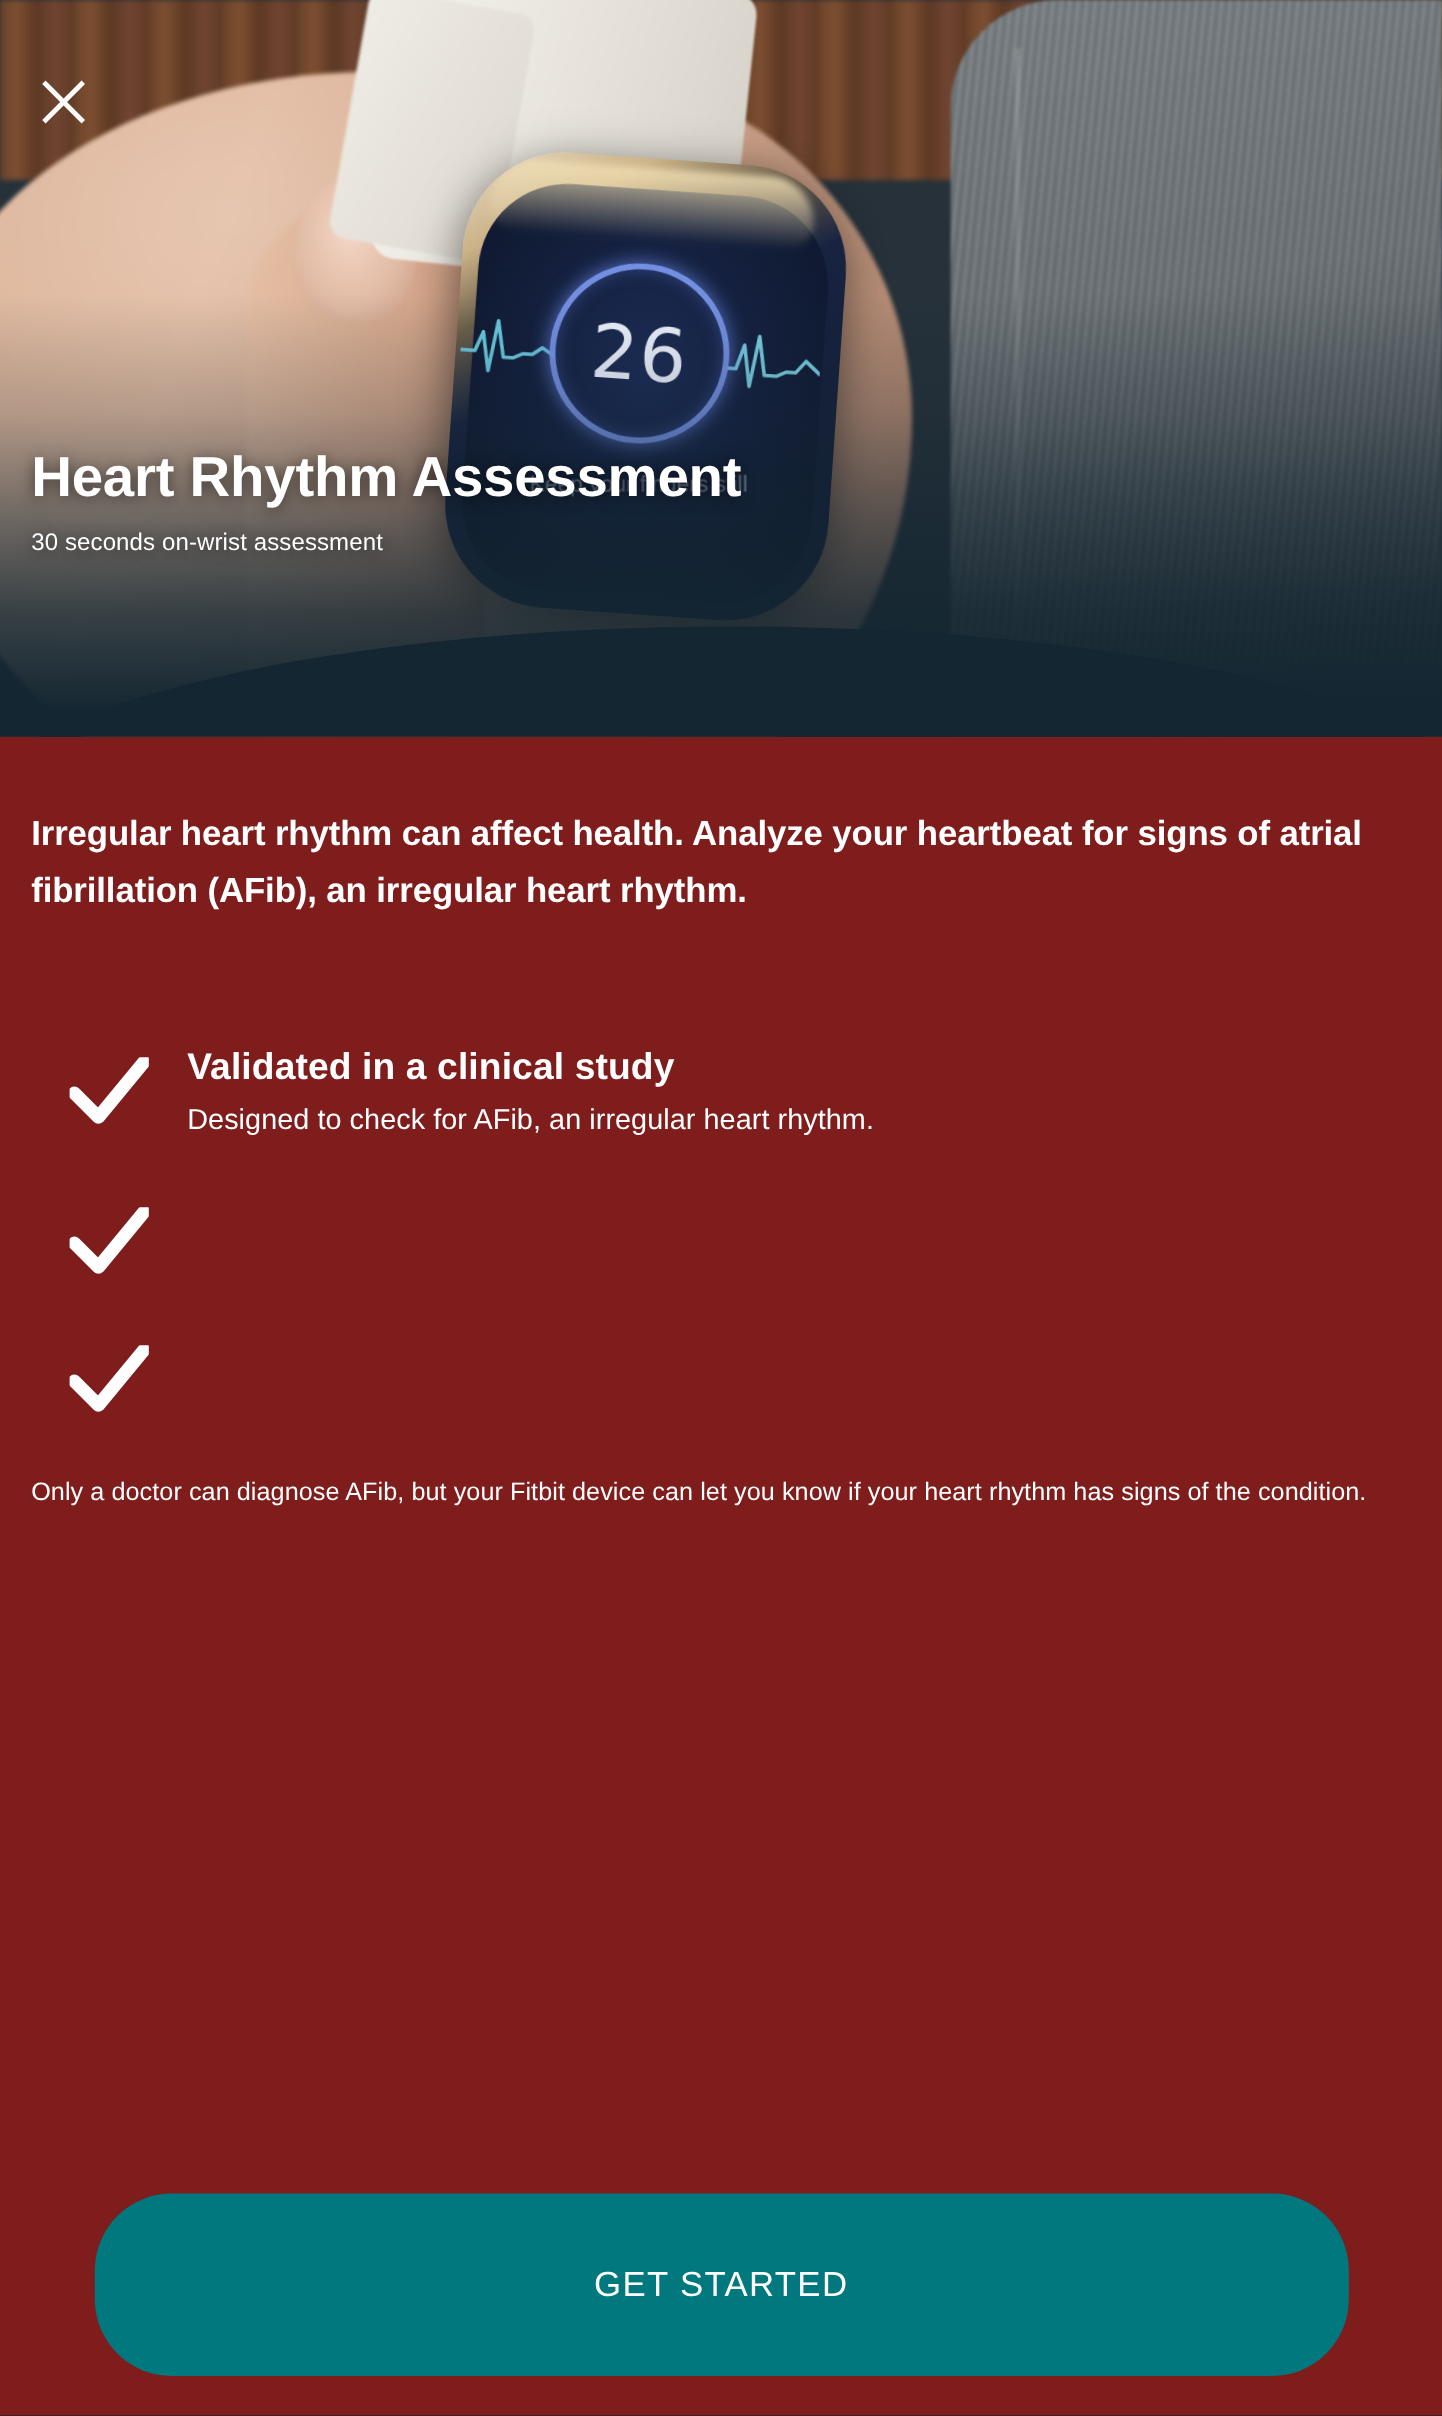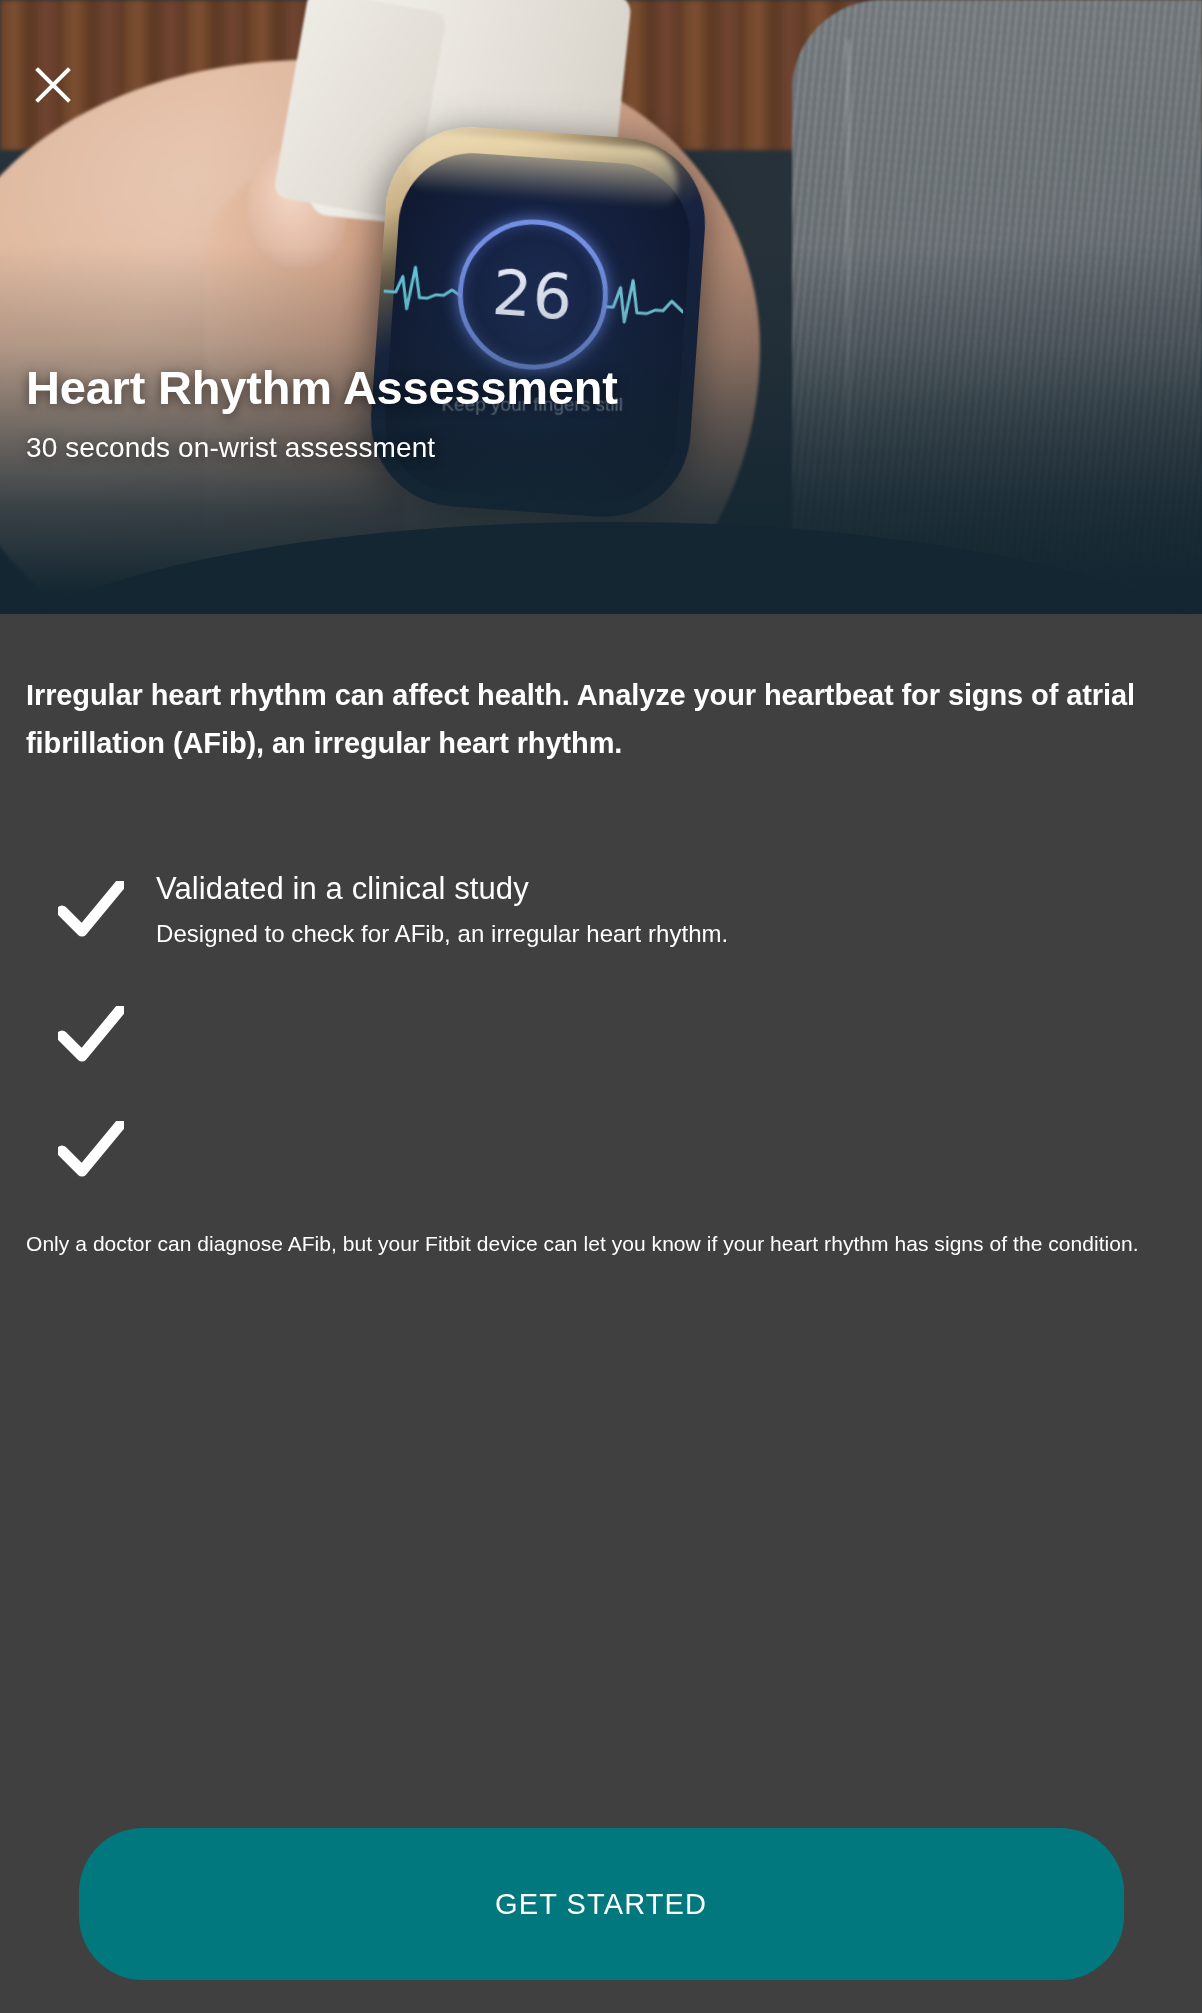--- a/index.html
+++ b/index.html
@@ -11,21 +11,21 @@
     background: #132631;
     font-family: "Liberation Sans", sans-serif;
     -webkit-font-smoothing: antialiased;
     overflow: hidden;
   }
 
   .screen {
     position: relative;
     width: 1202px;
     height: 2013px;
-    background: #404040;
+    background: #7f1d1d;
     overflow: hidden;
   }
 
   
   .hero {
     position: relative;
     width: 1202px;
     height: 614px;
     overflow: hidden;
     background: #26313a;
@@ -211,21 +211,21 @@
   }
   .hero-title {
     color: #ffffff;
     font-size: 47px;
     font-weight: bold;
     letter-spacing: -0.2px;
     line-height: 1.05;
   }
   .hero-sub {
     color: #ffffff;
-    font-size: 28px;
+    font-size: 20px;
     font-weight: normal;
     margin-top: 20px;
     letter-spacing: .1px;
   }
 
   
   .content {
     position: relative;
     padding: 0 26px;
   }
@@ -251,21 +251,21 @@
     width: 130px;
     flex: 0 0 130px;
     display: flex;
     justify-content: center;
     padding-top: 10px;
   }
   .feature-body { flex: 1; padding-right: 30px; }
   .feature-title {
     color: #ffffff;
     font-size: 31px;
-    font-weight: normal;
+    font-weight: bold;
     line-height: 1.18;
     letter-spacing: .1px;
   }
   .feature-desc {
     color: #ffffff;
     font-size: 24px;
     font-weight: normal;
     line-height: 1.42;
     margin-top: 9px;
     letter-spacing: .05px;

